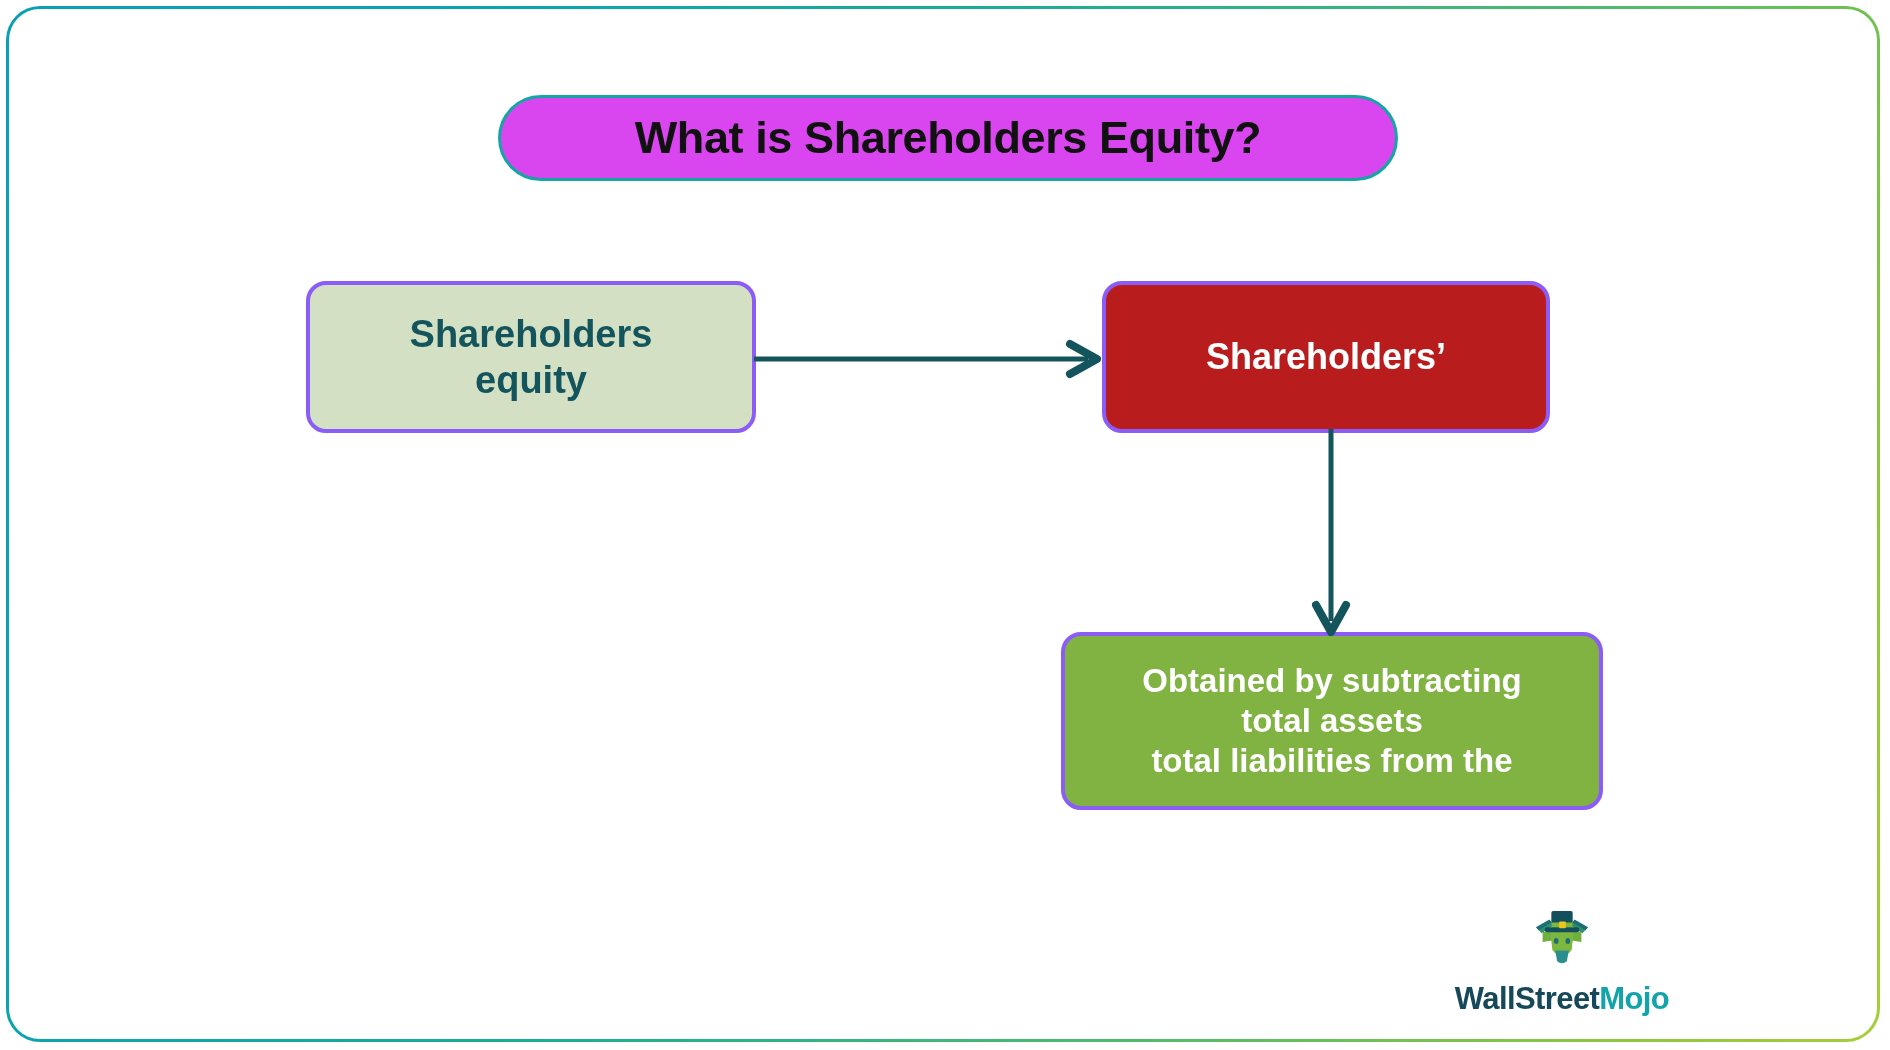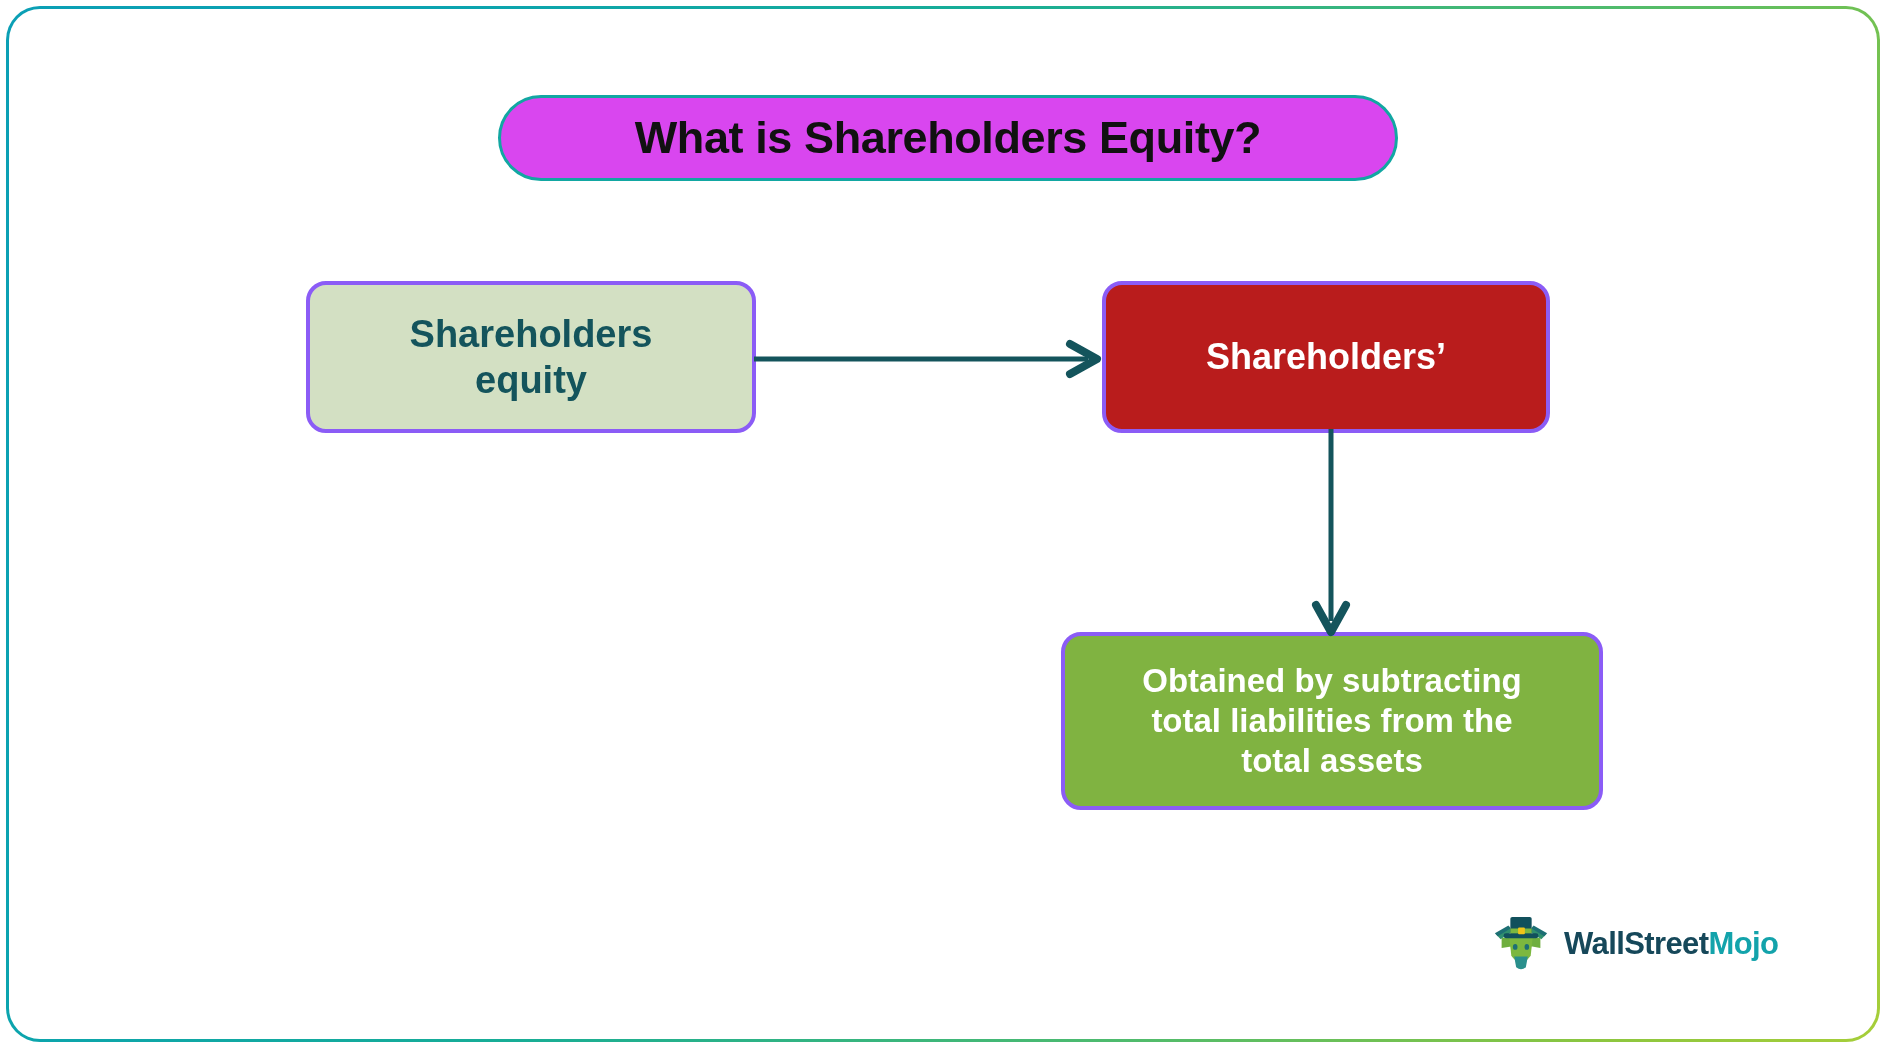--- a/index.html
+++ b/index.html
@@ -116,27 +116,28 @@
     position: absolute;
     overflow: visible;
     pointer-events: none;
   }
   #arrow-h { left: 745px; top: 328px; width: 360px; height: 44px; }
   #arrow-v { left: 1300px; top: 420px; width: 44px; height: 220px; }
 
   
   #logo {
     position: absolute;
-    left: 1481px;
+    left: 1393px;
     top: 898px;
     width: 320px;
     height: 74px;
     display: flex;
     align-items: center;
     gap: 12px;
+    flex-direction: column;
   }
   #logo-mark { width: 62px; height: 62px; flex: 0 0 62px; }
   #logo-words {
     font-size: 31px;
     font-weight: bold;
     letter-spacing: -0.6px;
     white-space: nowrap;
   }
   .logo-wall { color: #16485a; }
   .logo-mojo { color: #13a3ab; }
@@ -160,22 +161,22 @@
 
     <div class="node" id="node-returns">
       <div>
         <span class="node-label">Shareholders’</span>
       </div>
     </div>
 
     <div class="node" id="node-obtained">
       <div>
         <span class="node-label">Obtained by subtracting</span>
+        <span class="node-label">total assets</span>
         <span class="node-label">total liabilities from the</span>
-        <span class="node-label">total assets</span>
       </div>
     </div>
 
     <svg class="arrow-svg" id="arrow-h" viewBox="0 0 360 44">
       <line x1="0" y1="22" x2="334" y2="22" stroke="#14545c" stroke-width="5"></line>
       <polyline points="316,7 343,22 316,37" fill="none" stroke="#14545c" stroke-width="8" stroke-linecap="round" stroke-linejoin="round"></polyline>
     </svg>
 
     <svg class="arrow-svg" id="arrow-v" viewBox="0 0 44 220">
       <line x1="22" y1="0" x2="22" y2="192" stroke="#14545c" stroke-width="5"></line>

